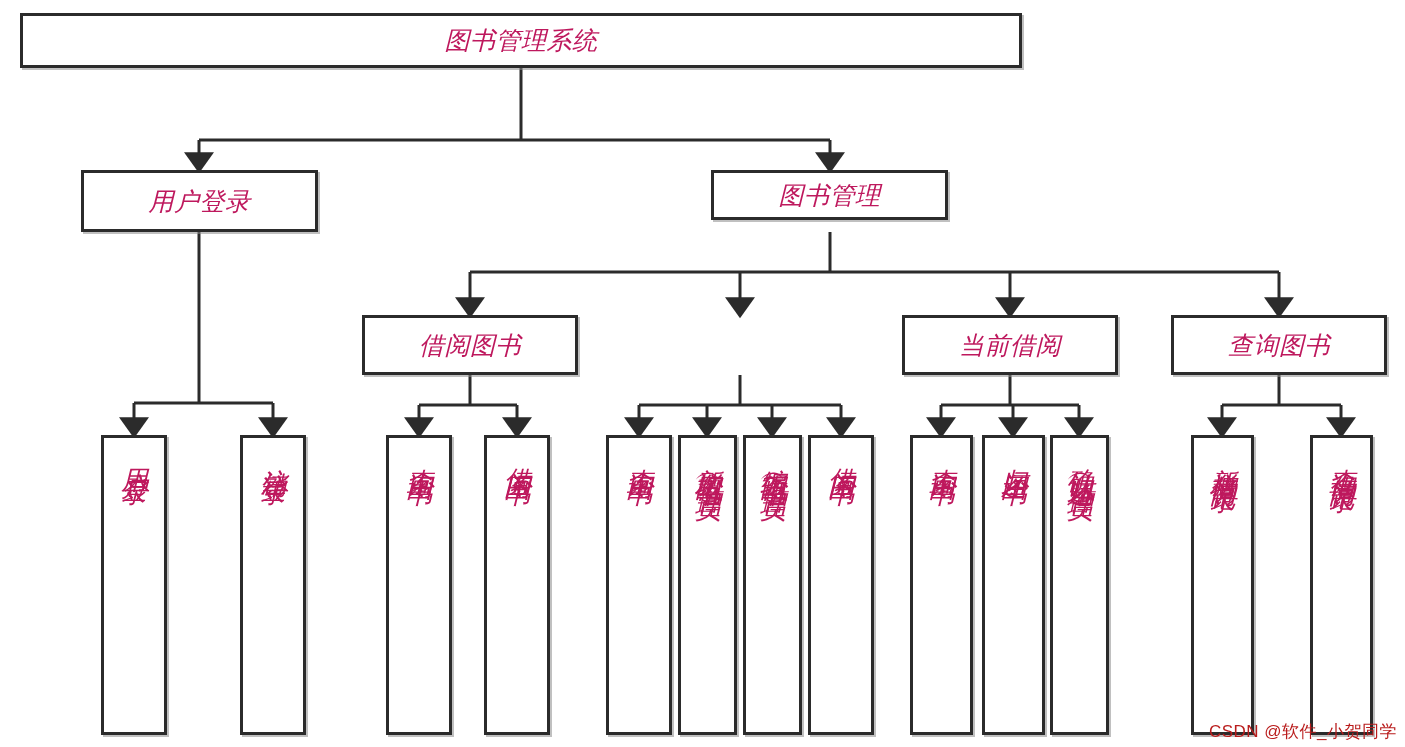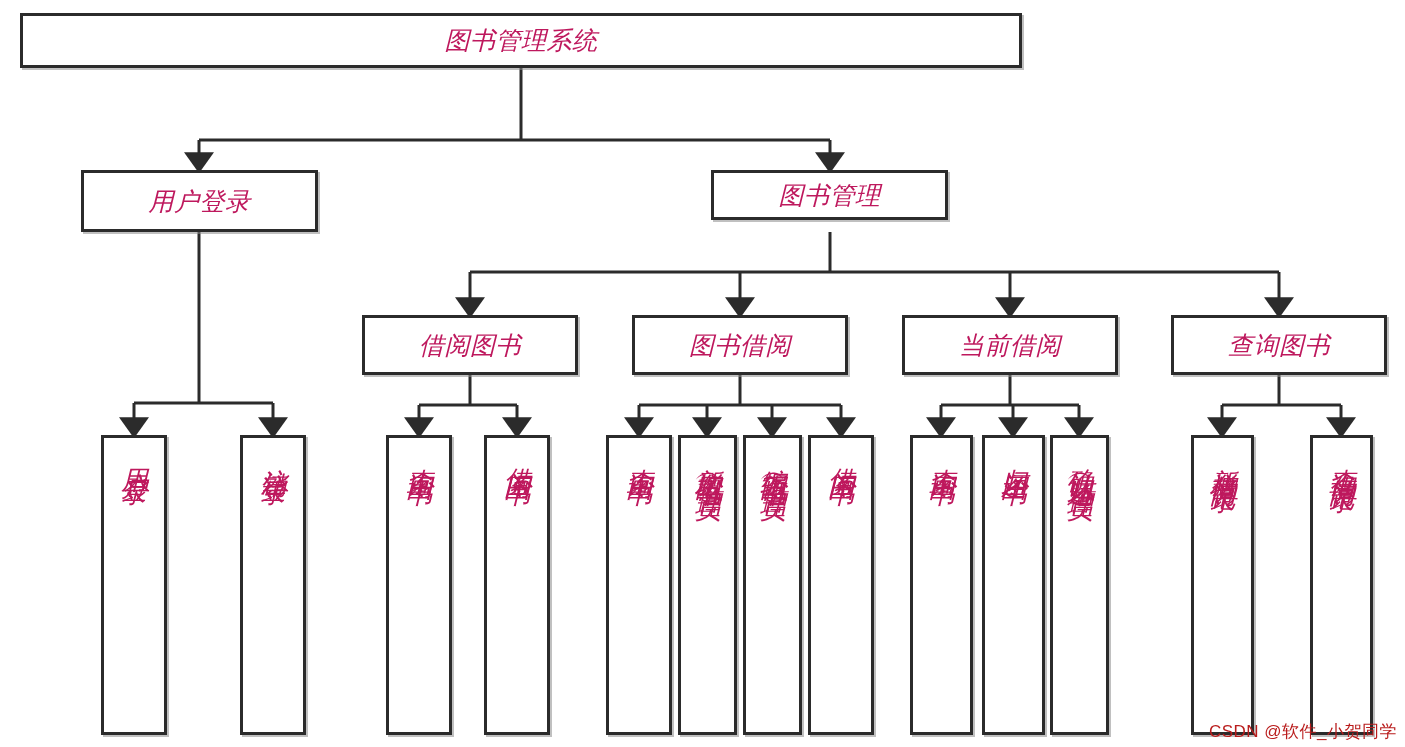--- a/index.html
+++ b/index.html
@@ -137,23 +137,20 @@
   <div class="node h" style="left:81px; top:170px; width:237px; height:62px;">
     <div class="label">用户登录</div>
   </div>
   <div class="node h" style="left:711px; top:170px; width:237px; height:50px;">
     <div class="label">图书管理</div>
   </div>
 
   <div class="node h" style="left:362px; top:315px; width:216px; height:60px;">
     <div class="label">借阅图书</div>
   </div>
-  <div class="node h" style="left:632px; top:315px; width:216px; height:60px;">
-    <div class="label">图书借阅</div>
-  </div>
   <div class="node h" style="left:902px; top:315px; width:216px; height:60px;">
     <div class="label">当前借阅</div>
   </div>
   <div class="node h" style="left:1171px; top:315px; width:216px; height:60px;">
     <div class="label">查询图书</div>
   </div>
 
   <div class="node v" style="left:101px; top:435px; width:66px; height:300px;">
     <div class="label">用户登录</div>
   </div>

